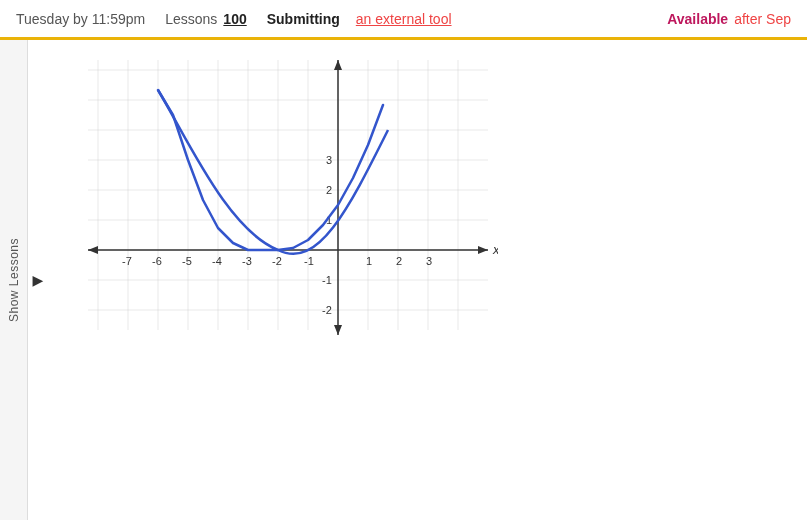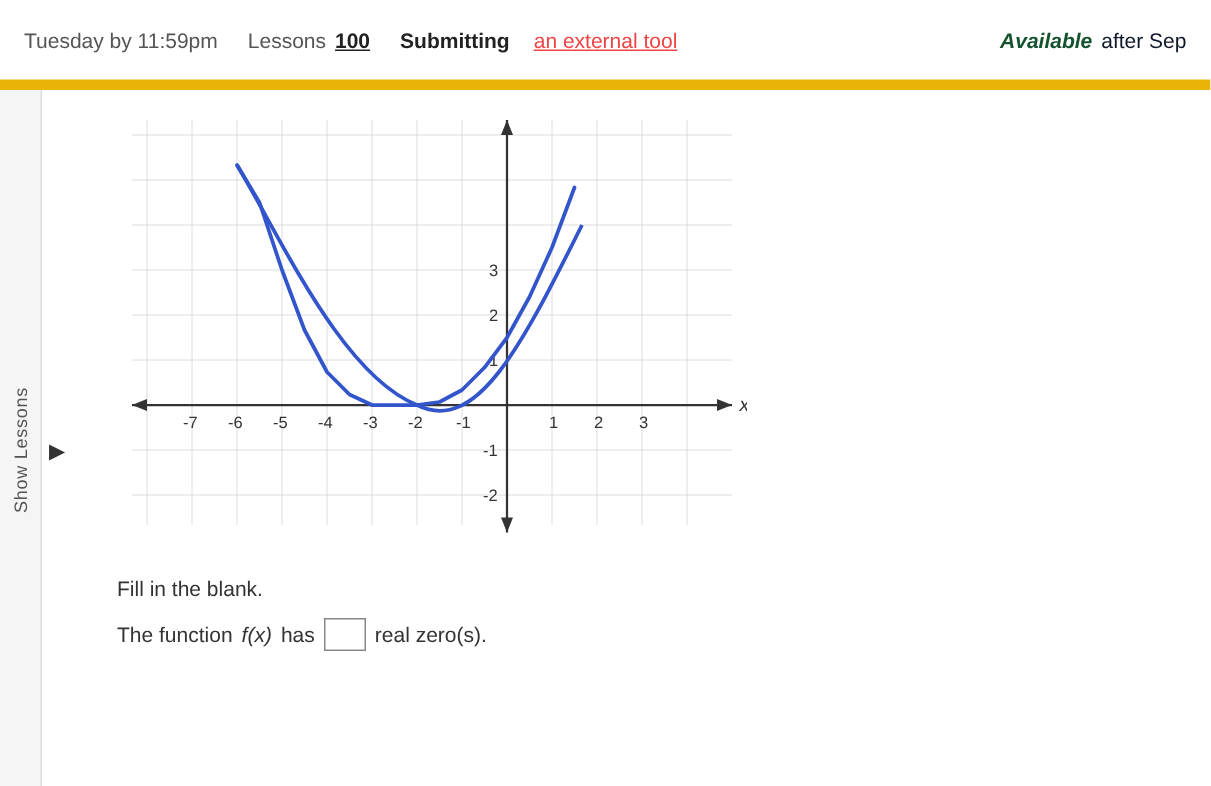--- a/index.html
+++ b/index.html
@@ -11,23 +11,23 @@
       overflow: hidden;
       position: relative;
     }
 
     
     .top-bar {
       display: flex;
       align-items: center;
       padding: 8px 16px;
       gap: 20px;
-      border-bottom: 7px solid #eab308;
+      border-bottom: 3px solid #eab308;
       background: #fff;
-      height: 60px;
+      height: 40px;
     }
     .top-bar-item {
       display: flex;
       align-items: center;
       gap: 6px;
       font-size: 14px;
       color: #333;
     }
     .top-bar-label {
       font-weight: normal;
@@ -54,25 +54,24 @@
     }
     .available-text {
       display: flex;
       align-items: center;
       gap: 6px;
       font-size: 14px;
       margin-left: auto;
     }
     .available-label {
       font-weight: bold;
-      color: #14532d;
-      font-style: italic;
+      color: #be185d;
     }
     .available-value {
-      color: #0f172a;
+      color: #ef4444;
     }
 
     
     .main-content {
       display: flex;
       height: calc(524px - 44px);
     }
 
     
     .content-panel {
@@ -280,25 +279,15 @@
             245,175
             260,155
             275,128
             290,95
             305,55
           " stroke="#3355cc" stroke-width="2.5" fill="none" stroke-linejoin="round" stroke-linecap="round"></polyline>
 
       </svg>
     </div>
 
-    <div class="question-section">
-      <p class="fill-blank">Fill in the blank.</p>
-      <div class="function-line">
-        <span class="function-text">The function</span>
-        <span class="function-text" style="font-style:italic;">f(x)</span>
-        <span class="function-text">has</span>
-        <input type="text" class="blank-input" style="width: 28px; height: 22px; border: 1px solid rgb(136, 136, 136); padding: 2px; font-size: 13px;">
-        <span class="real-zeros-text">real zero(s).</span>
-      </div>
-    </div>
 
   </div>
 </div>
 
 </body></html>

